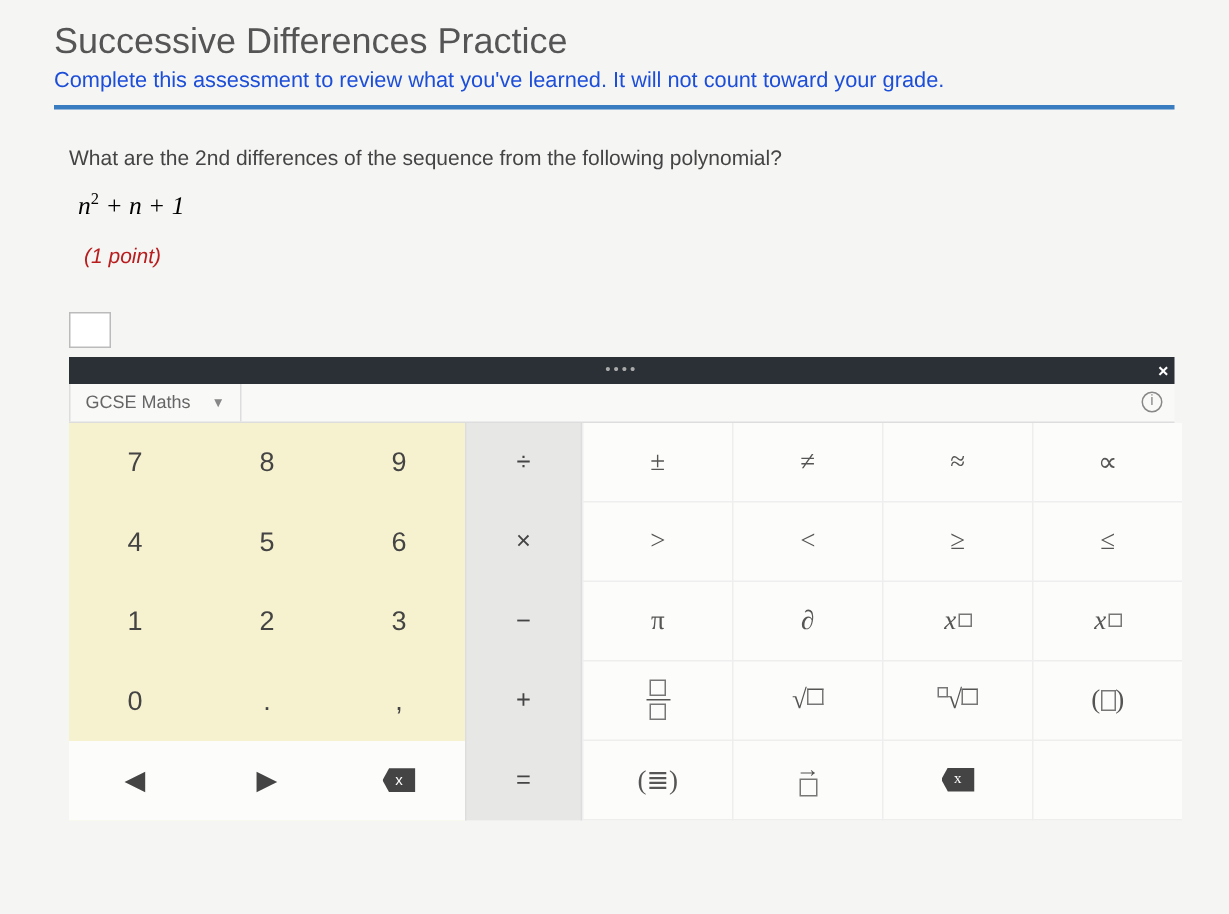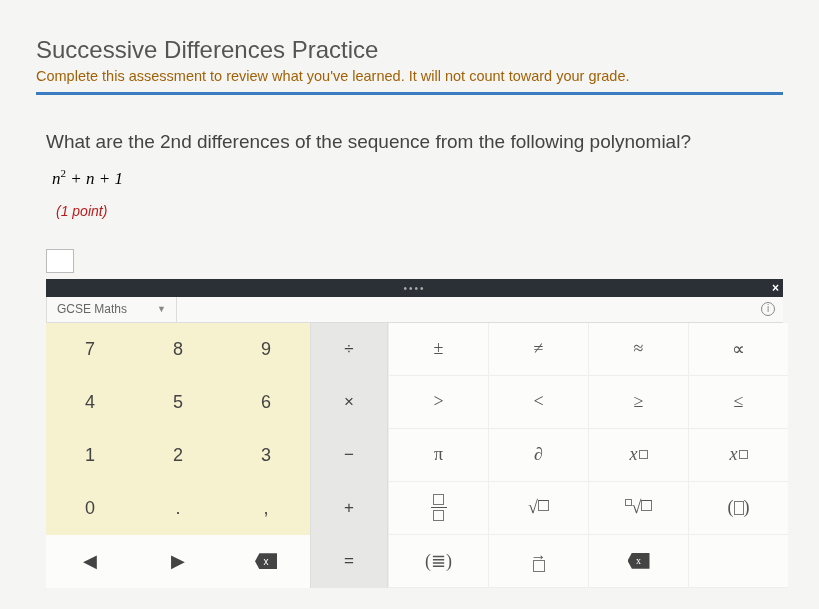--- a/index.html
+++ b/index.html
@@ -4,36 +4,36 @@
   <style>
     * { margin: 0; padding: 0; box-sizing: border-box; }
     body {
       font-family: Arial, Helvetica, sans-serif;
       background: #f5f5f4;
       color: #333;
       width: 819px;
       height: 609px;
       overflow: hidden;
     }
-    .page { padding: 36px 36px 0 36px; }
+    .page { padding: 14px 36px 0 36px; }
     .title {
       font-size: 24px;
       color: #555;
       font-weight: 400;
       margin-bottom: 4px;
     }
     .subtitle {
       font-size: 14.5px;
-      color: #a16207;
+      color: #1d4ed8;
       padding-bottom: 8px;
       border-bottom: 3px solid #3a7cc0;
-      margin-bottom: 36px;
+      margin-bottom: 24px;
     }
     .question {
-      font-size: 19px;
+      font-size: 14px;
       color: #444;
       margin-bottom: 14px;
       padding-left: 10px;
     }
     .formula {
       font-family: 'Times New Roman', serif;
       font-size: 17px;
       color: #000000;
       margin-bottom: 14px;
       padding-left: 16px;
@@ -88,21 +88,21 @@
     .mode-select {
       display: flex;
       align-items: center;
       padding: 0 10px;
       height: 100%;
       font-size: 12px;
       color: #666;
       border-right: 1px solid #ddd;
       border-left: 1px solid #ddd;
       cursor: pointer;
-      gap: 30px;
+      gap: 14px;
     }
     .mode-select .caret { font-size: 9px; color: #888; }
     .info-icon {
       position: absolute;
       right: 8px; top: 5px;
       width: 14px; height: 14px;
       border: 1px solid #888;
       border-radius: 50%;
       font-size: 10px;
       color: #888;

